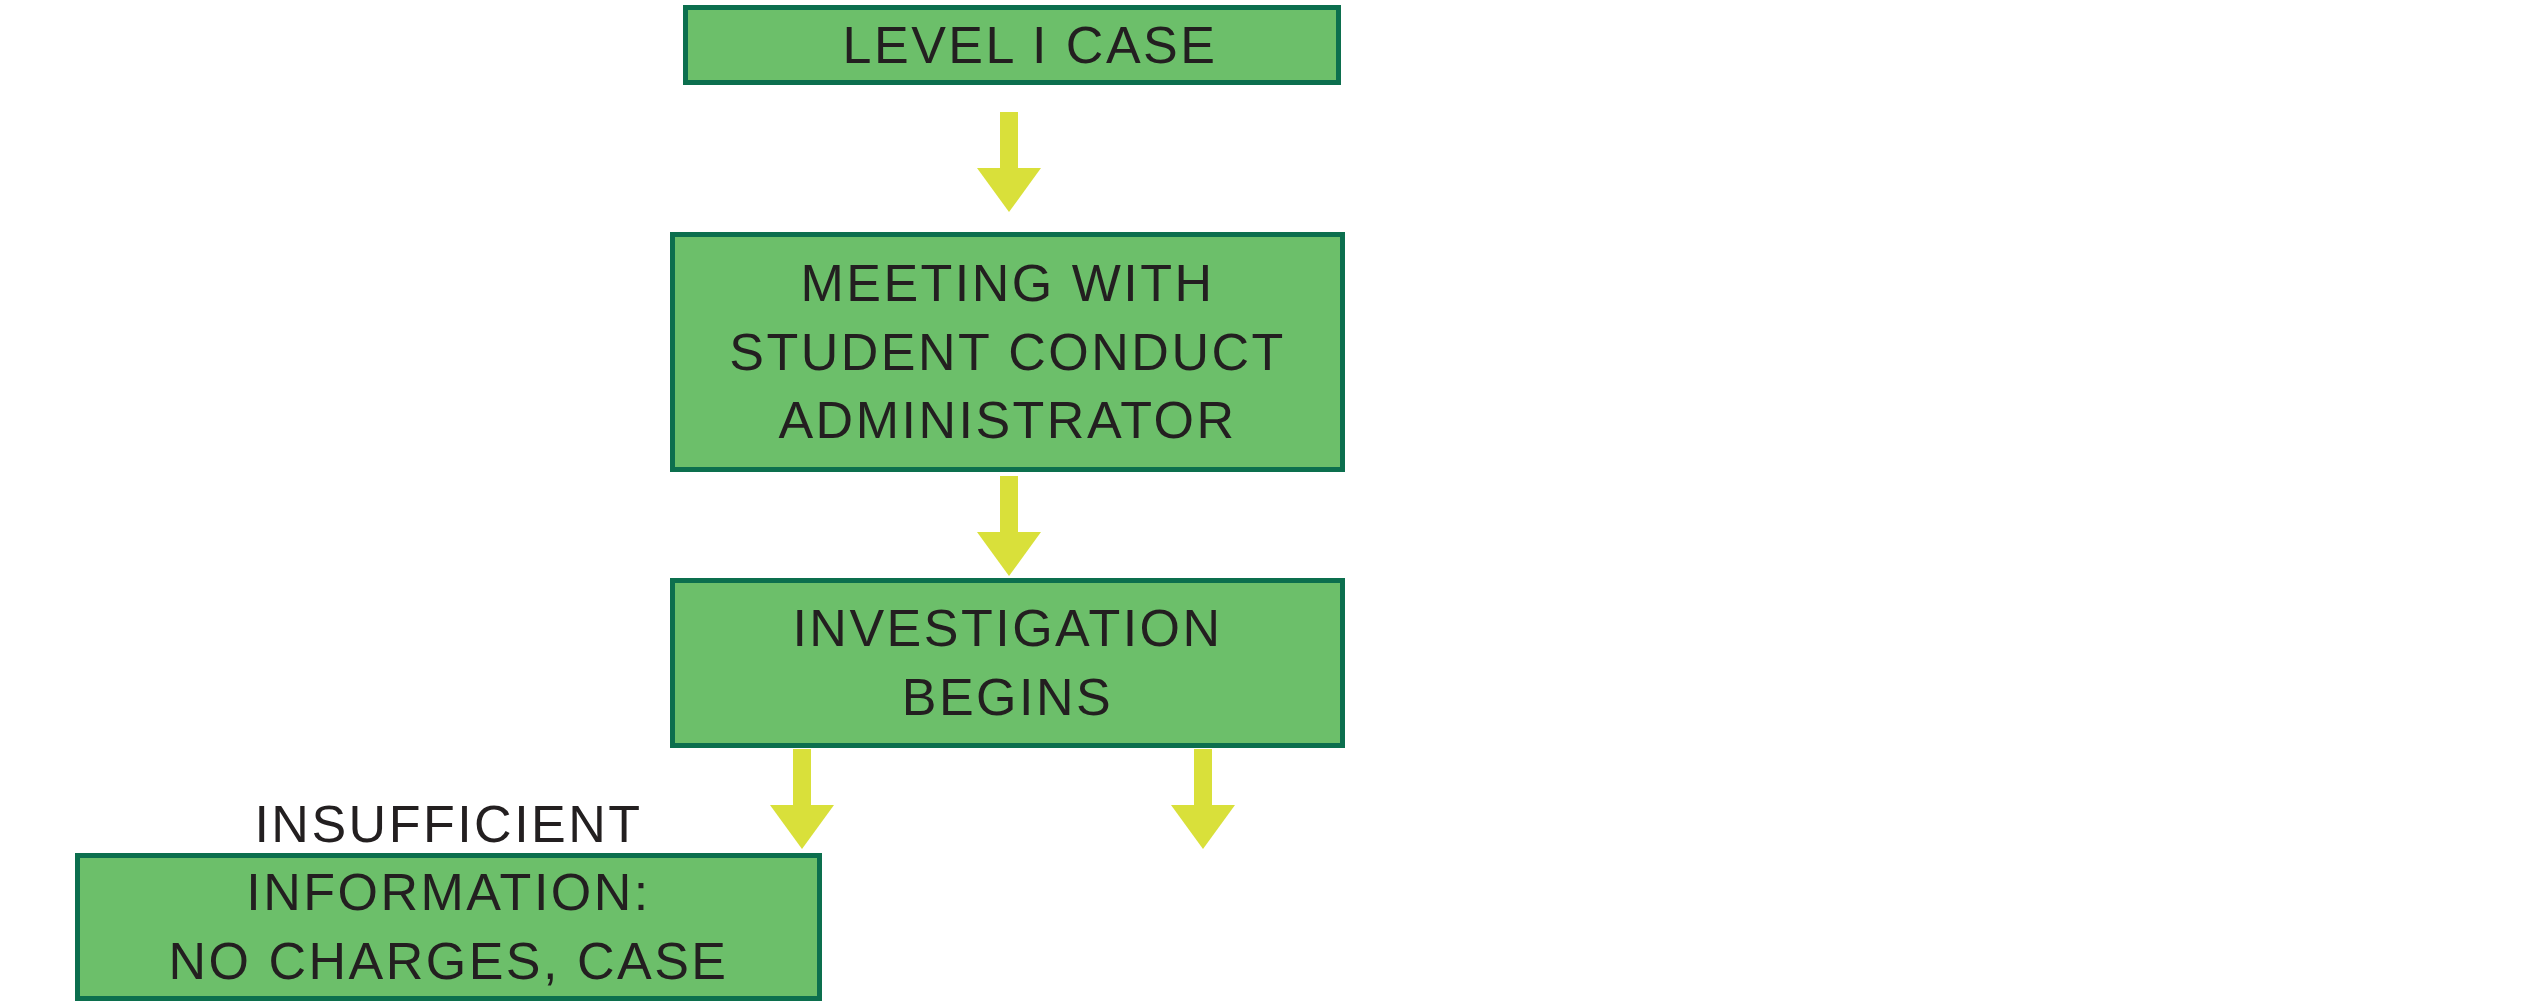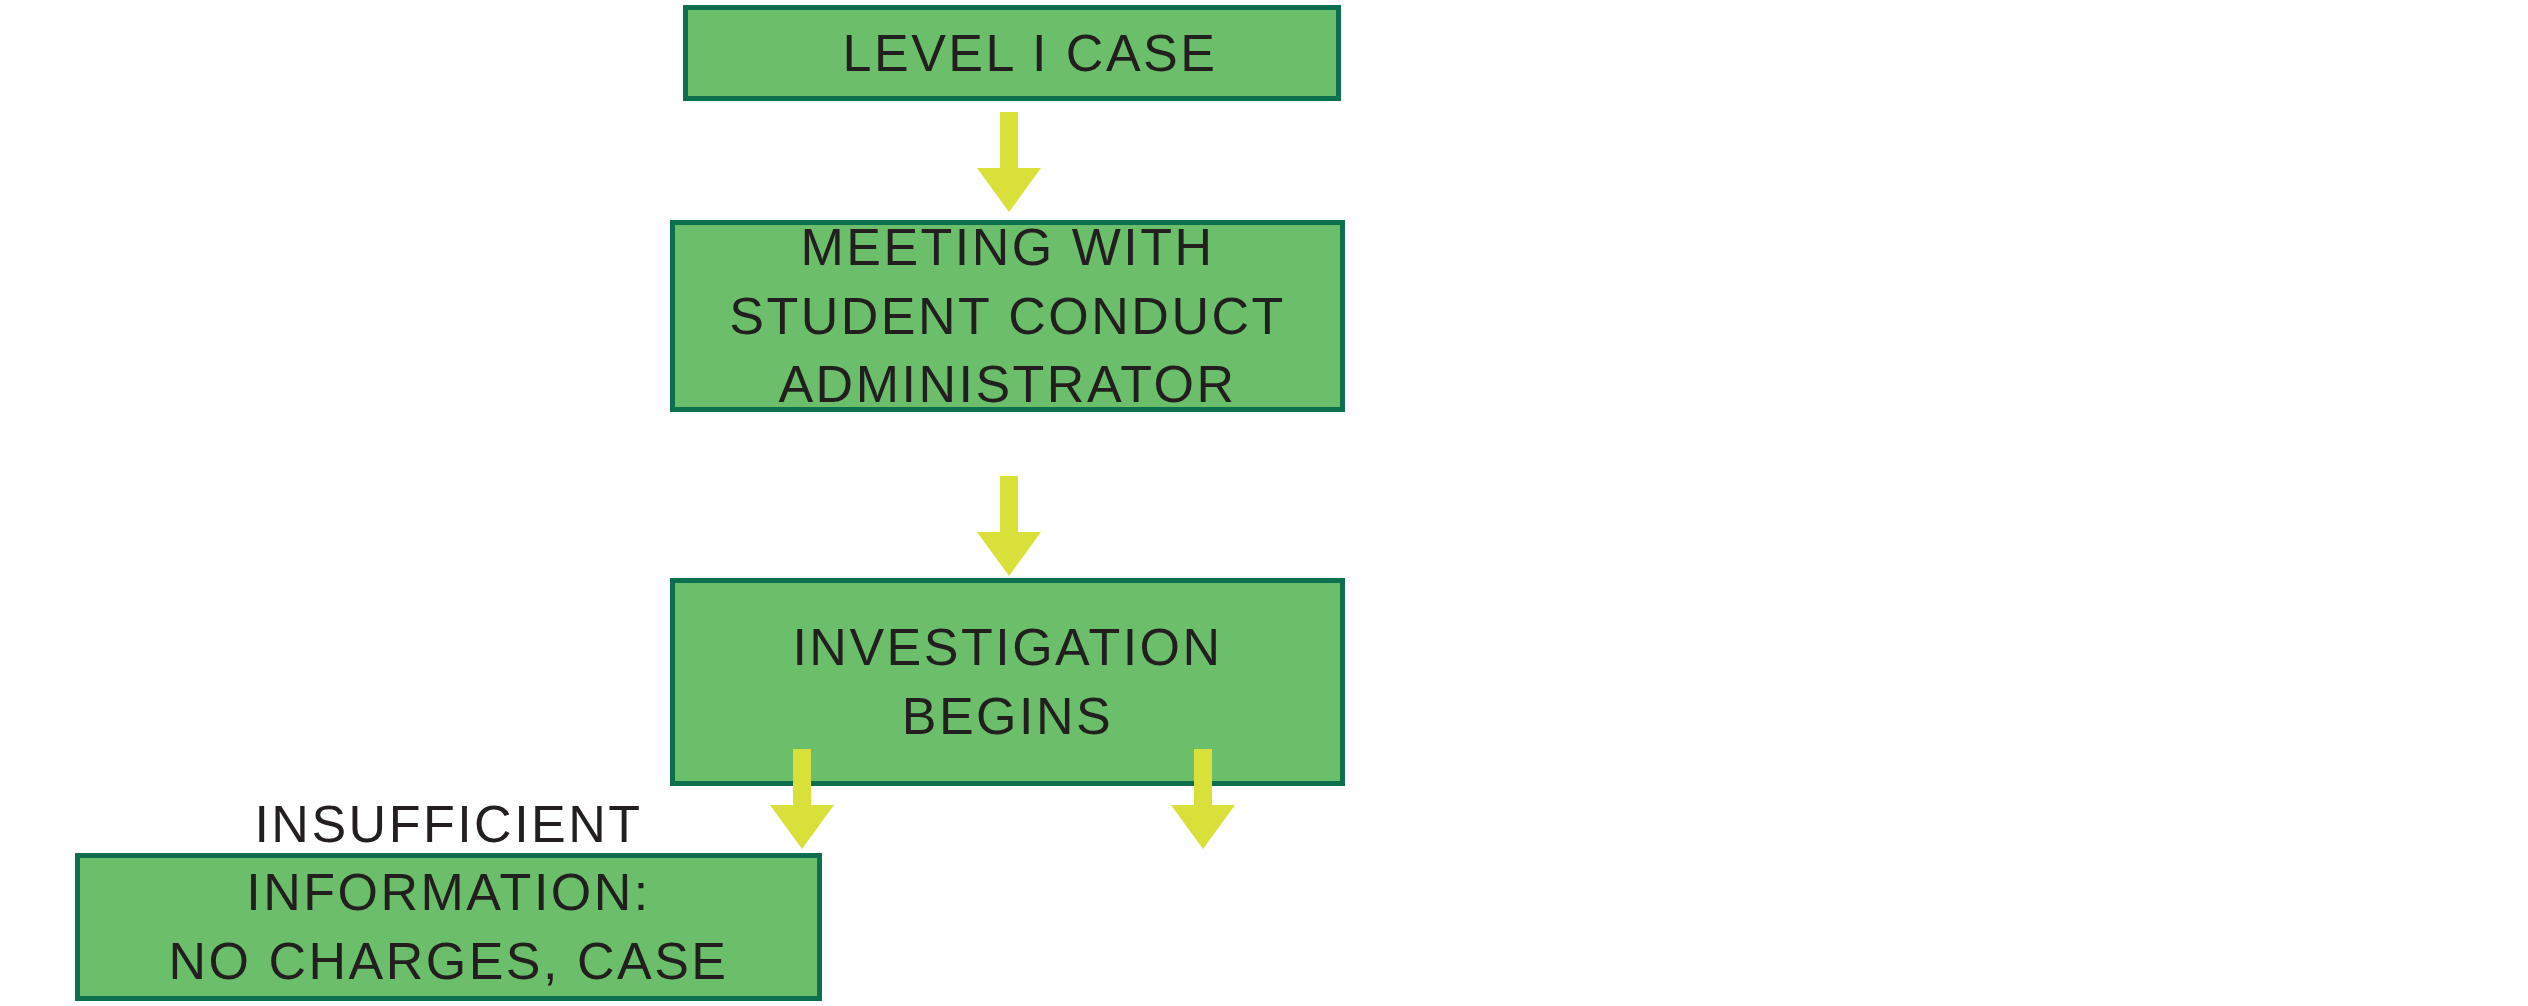--- a/index.html
+++ b/index.html
@@ -43,23 +43,23 @@
     position: absolute;
     width: 64px;
     height: 100px;
     line-height: 0;
   }
   .arrow svg { display: block; }
   .arrow svg rect,
   .arrow svg polygon { fill: var(--arrow); }
 
   
-  #node-level1        { left: 683px;  top: 5px;   width: 658px; height: 96px; padding-left: 36px; }
-  #node-meeting       { left: 670px;  top: 220px; width: 675px; height: 192px; }
-  #node-investigation { left: 670px;  top: 578px; width: 675px; height: 208px; align-items: center; }
+  #node-level1        { left: 683px;  top: 5px;   width: 658px; height: 80px; padding-left: 36px; }
+  #node-meeting       { left: 670px;  top: 232px; width: 675px; height: 240px; }
+  #node-investigation { left: 670px;  top: 578px; width: 675px; height: 170px; align-items: center; }
   #node-insufficient  { left: 75px;   top: 853px; width: 747px; height: 148px; }
   #node-sufficient    { left: 1040px; top: 853px; width: 926px; height: 148px; }
 
   #arrow-1 { left: 977px;  top: 112px; }
   #arrow-2 { left: 977px;  top: 476px; }
   #arrow-3 { left: 770px;  top: 749px; }
   #arrow-4 { left: 1171px; top: 749px; }
 </style>
 </head>
 <body>

